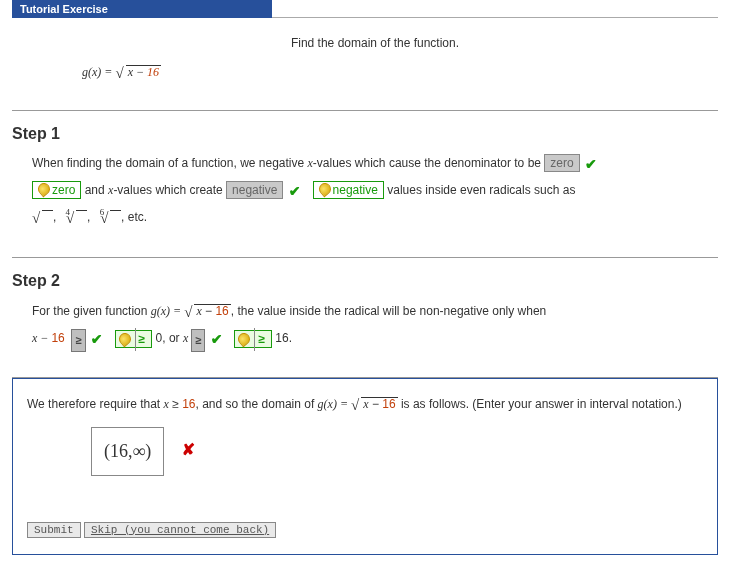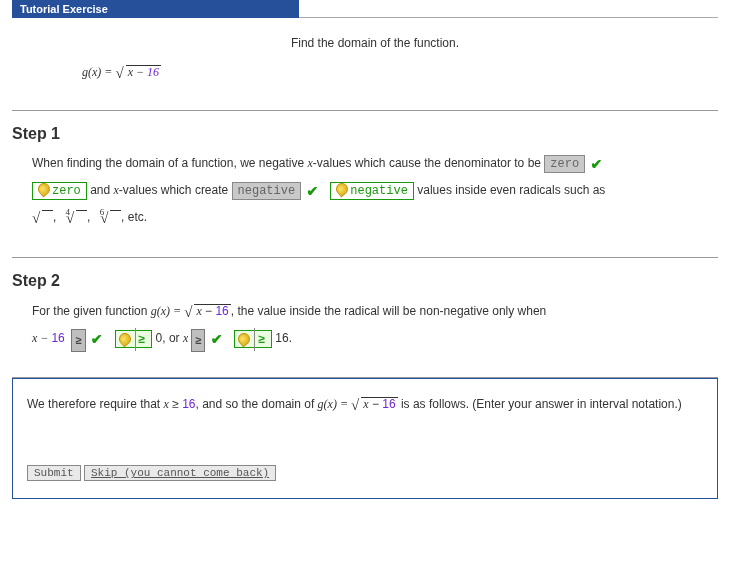--- a/index.html
+++ b/index.html
@@ -15,21 +15,21 @@
     padding: 0 12px 10px 12px;
     box-sizing: border-box;
   }
   .section-header {
     background: #27509b;
     color: #fff;
     font-weight: bold;
     font-size: 11px;
     padding: 3px 8px;
     display: inline-block;
-    width: 287px;
+    width: 260px;
     box-sizing: border-box;
   }
   .header-row {
     border-bottom: 1px solid #aaa;
     margin-bottom: 12px;
   }
   .header-row .section-header { margin-bottom: -1px; }
   .prompt {
     padding: 4px 0 8px 20px;
     line-height: 1.6;
@@ -52,21 +52,21 @@
   }
   .step-body {
     padding: 0 0 14px 20px;
     line-height: 1.9;
   }
   .ans-box {
     border: 1px solid #189a0c;
     background: #fff;
     padding: 1px 5px;
     color: #189a0c;
-    font-family: Liberation Mono, monospace;
+    font-family: Liberation Sans, sans-serif;
   }
   .ans-box.gray {
     color: #666;
     border-color: #888;
     background: #c9c9c9;
   }
   .key-icon {
     display: inline-block;
     width: 10px;
     height: 10px;
@@ -114,21 +114,21 @@
     font-family: Liberation Mono, monospace;
     font-size: 11px;
     border: 1px solid #888;
     background: #e9e9e9;
     color: #555;
     padding: 1px 6px;
     cursor: pointer;
   }
   .btn.link { text-decoration: underline; color:#555;margin-top:12px;}
   .inner-btn-row { margin-top: 34px; }
-  .num16 { color:#6d28d9; }
+  .num16 { color:#c2410c; }
   .ital { font-style: italic; font-family: Verdana, serif;}
   .ge-badge {
     display:inline-flex; align-items:center;
     border:1px solid #189a0c; background:#eafbe2;
     padding:0 3px; height:16px; vertical-align:-3px;
   }
   .ge-badge .sym { color:#189a0c; font-weight:bold; font-size:12px; border-left:1px solid #888; padding:0 3px; margin-left:2px;}
   .ge-gray {
     display:inline-block; background:#bfbfbf; color:#444;
     border:1px solid #777; padding:0 3px; font-weight:bold;
@@ -187,20 +187,24 @@
         <span class="sym">≥</span>
       </span>
     <span> 16.</span>
   </div>
 
   <hr class="sep" style="margin-bottom:0">
 
   <div class="step3-box">
     <div class="step3-body">
       <span>We therefore require that </span><span class="ital">x</span> ≥ <span class="num16">16</span><span>, and so the domain of  </span><span class="ital">g(x) = </span><span class="root">√</span><span class="sqrt"><span class="bar"><span class="ital">x</span> − <span class="num16">16</span></span></span><span>  is as follows. (Enter your answer in interval notation.)</span>
+      <div>
+        <span class="answer-input">(16,∞)</span>
+        <span class="x-mark">✘</span>
+      </div>
       <div class="inner-btn-row">
         <button class="btn">Submit</button>
         <button class="btn link">Skip (you cannot come back)</button>
       </div>
     </div>
   </div>
 
 </div>
 
 </body></html>

